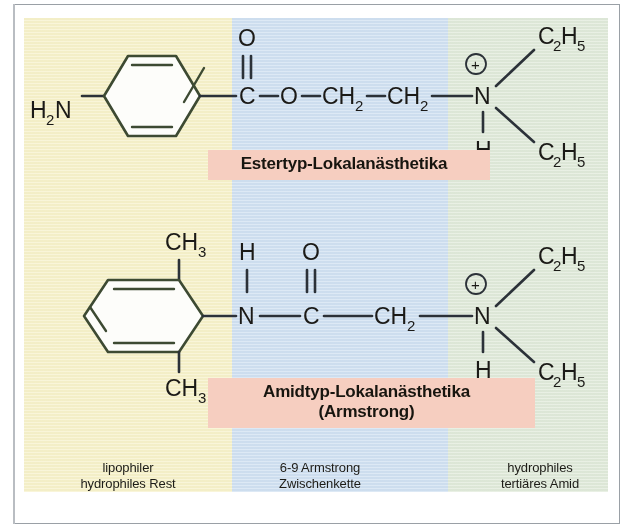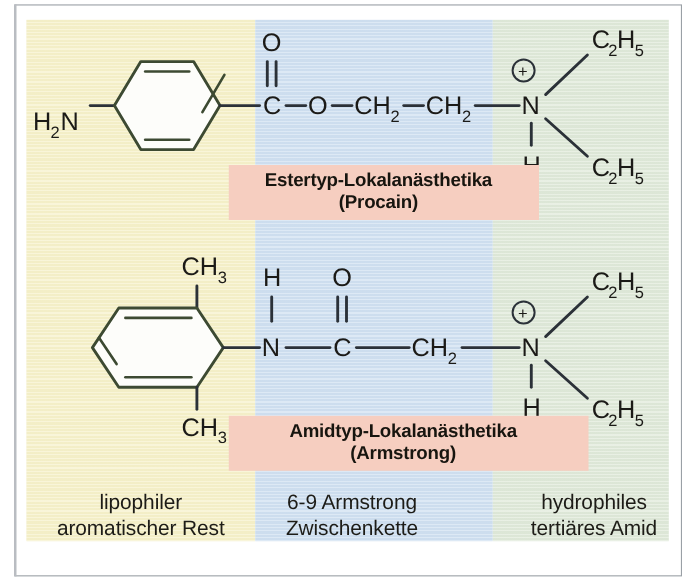--- a/index.html
+++ b/index.html
@@ -87,21 +87,21 @@
   }
   #plaque-ester { left: 208px; top: 150px; width: 282px; }
   #plaque-amide { left: 208px; top: 378px; width: 327px; }
   .plaque .line2 { display: block; }
 
   
   .legend {
     position: absolute;
     bottom: 38px;
     text-align: center;
-    font-size: 19px;
+    font-size: 13px;
     color: #1d1c17;
     line-height: 1.22;
     letter-spacing: -0.1px;
   }
   #legend-lipophilic  { left: 24px;  width: 208px; }
   #legend-chain       { left: 232px; width: 176px; }
   #legend-hydrophilic { left: 448px; width: 184px; }
   .legend span { display: block; white-space: nowrap; }
 
   svg text {
@@ -194,21 +194,20 @@
 
     <line class="bond" x1="472" y1="90" x2="510" y2="124"></line>
     <text class="atom" x="514" y="142">C</text>
     <text class="atom-sub" x="529" y="149">2</text>
     <text class="atom" x="537" y="142">H</text>
     <text class="atom-sub" x="553" y="149">5</text>
   </svg>
 
   <div class="plaque" id="plaque-ester">
     <span>Estertyp-Lokalanästhetika</span>
-    <span class="line2">(Procain)</span>
   </div>
 
   <svg id="structure-amide" class="structure" viewBox="0 0 584 175">
 
     <text class="atom" x="141" y="22">CH</text>
     <text class="atom-sub" x="174" y="29">3</text>
     <line class="bond" x1="155" y1="32" x2="155" y2="52"></line>
 
     <polygon class="ring-bond" points="60,88 84,52 155,52 179,88 155,124 84,124"></polygon>
     <line class="ring-double" x1="90" y1="61" x2="150" y2="61"></line>
@@ -256,21 +255,21 @@
     <text class="atom-sub" x="553" y="159">5</text>
   </svg>
 
   <div class="plaque" id="plaque-amide">
     <span>Amidtyp-Lokalanästhetika</span>
     <span class="line2">(Armstrong)</span>
   </div>
 
   <div class="legend" id="legend-lipophilic">
     <span>lipophiler</span>
-    <span>aromatischer Rest</span>
+    <span>hydrophiles Rest</span>
   </div>
   <div class="legend" id="legend-chain">
     <span>6-9 Armstrong</span>
     <span>Zwischenkette</span>
   </div>
   <div class="legend" id="legend-hydrophilic">
     <span>hydrophiles</span>
     <span>tertiäres Amid</span>
   </div>
 

